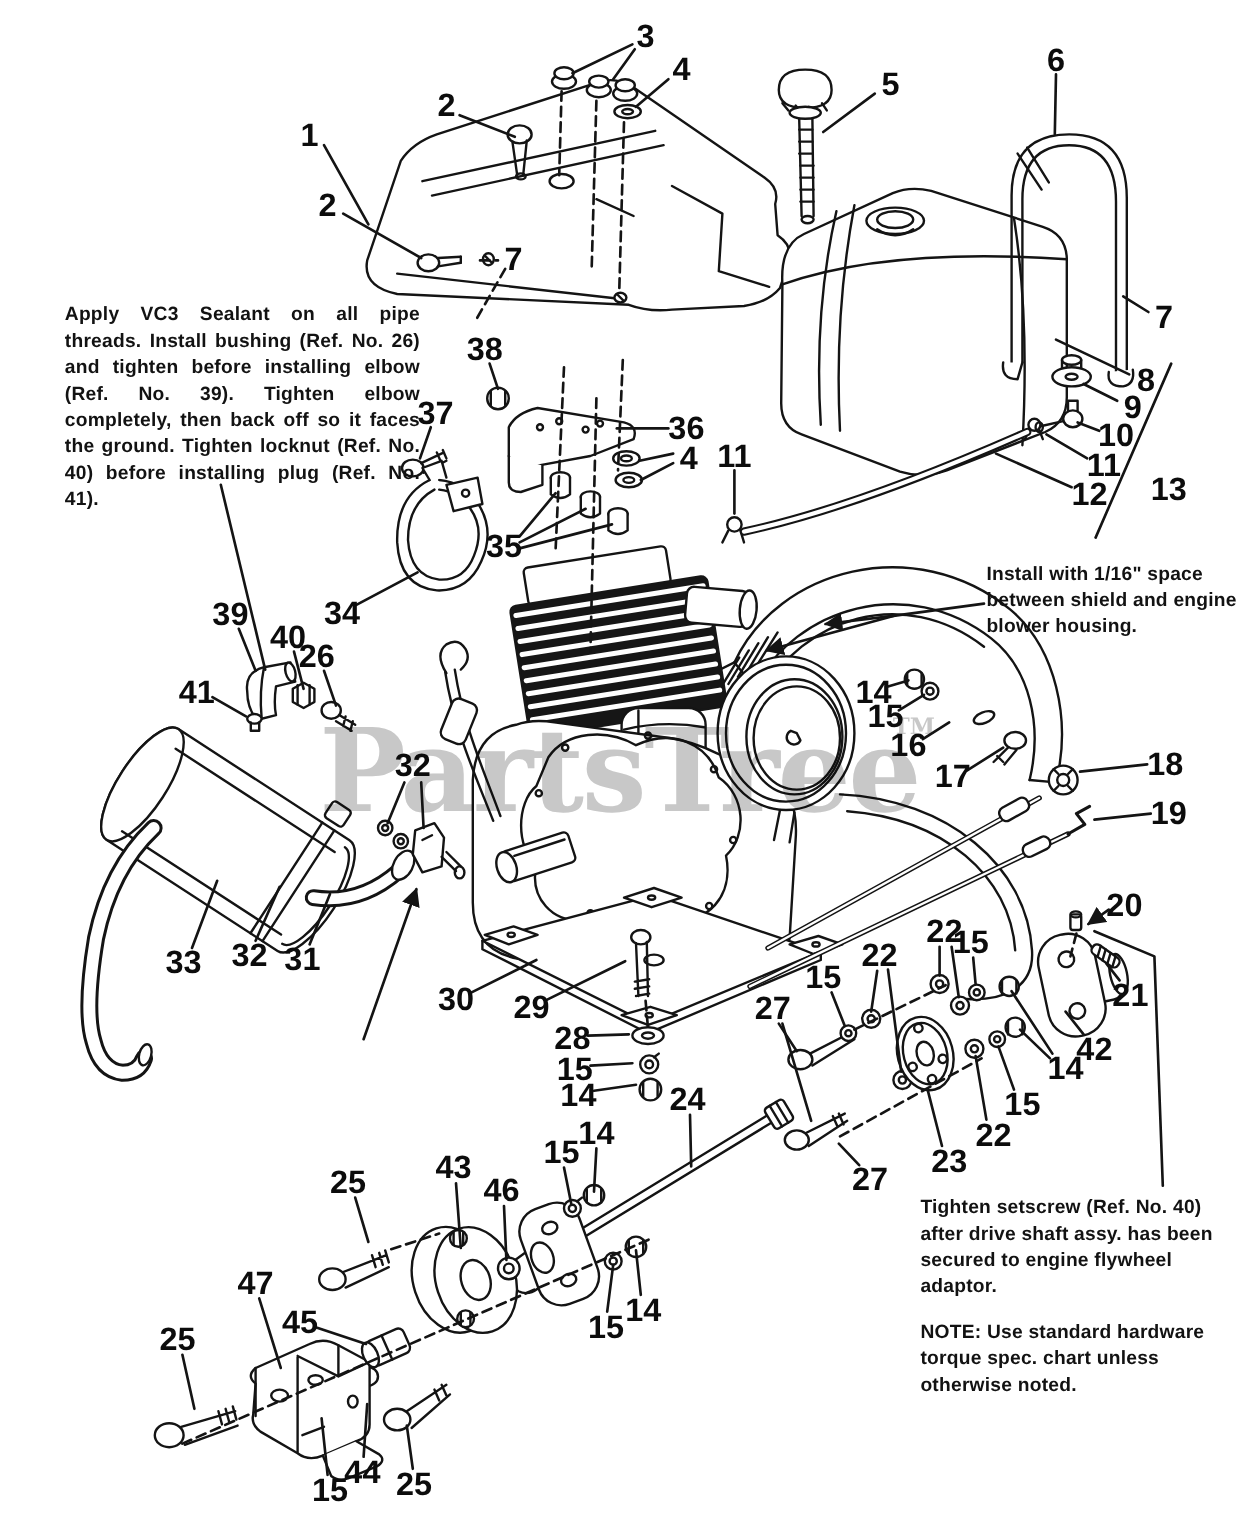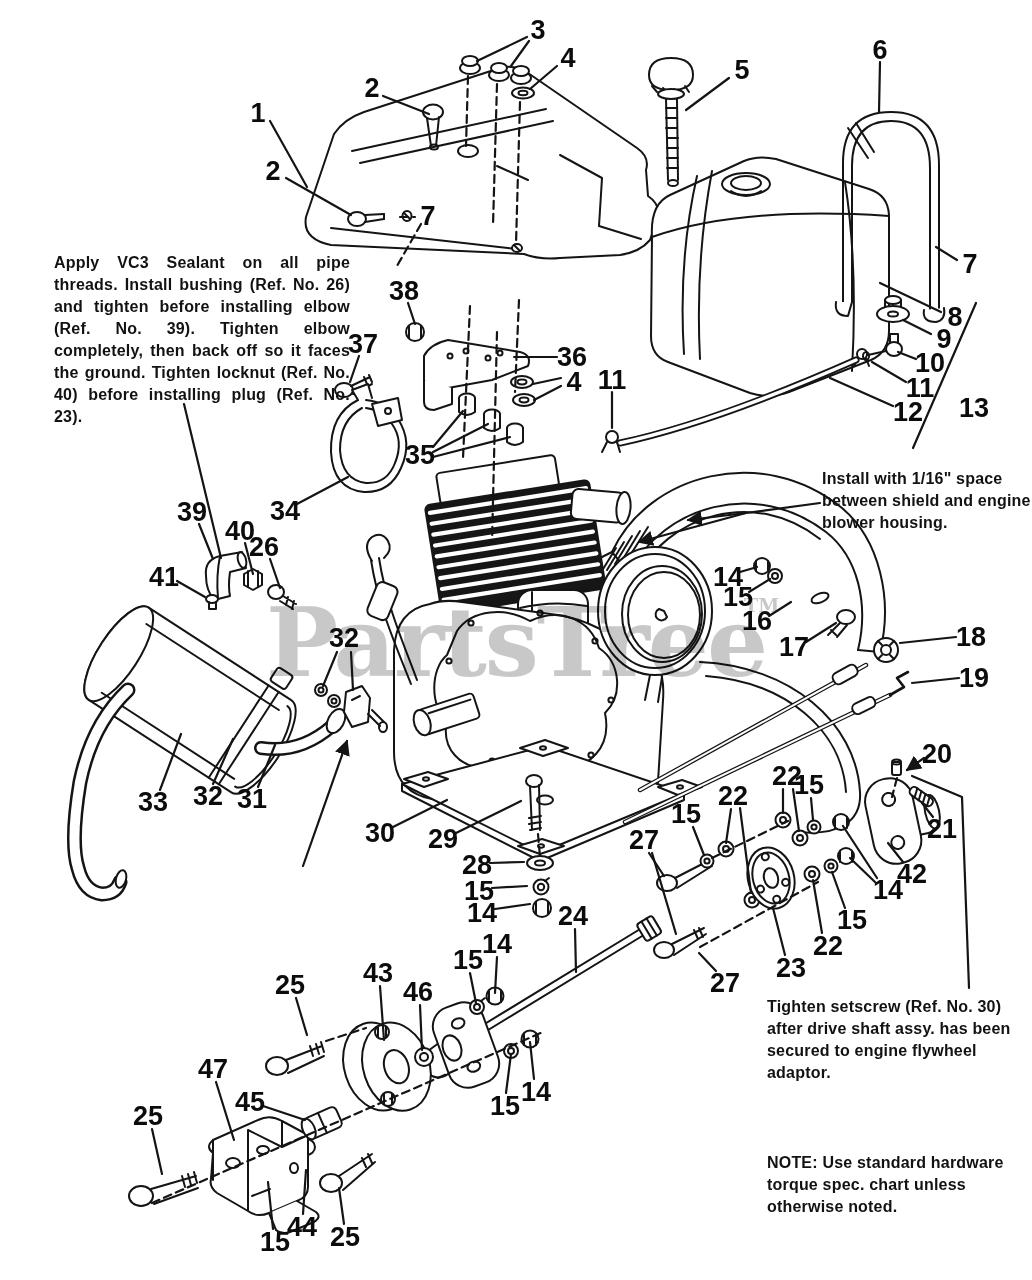--- a/index.html
+++ b/index.html
@@ -588,17 +588,17 @@
         <text x="148" y="1125" class="co" text-anchor="middle">25</text>
         <polyline points="273,1229 268,1182" class="leader"></polyline>
         <text x="275" y="1251" class="co" text-anchor="middle">15</text>
         <polyline points="303,1214 306,1170" class="leader"></polyline>
         <text x="302" y="1236" class="co" text-anchor="middle">44</text>
         <polyline points="344,1224 339,1188" class="leader"></polyline>
         <text x="345" y="1246" class="co" text-anchor="middle">25</text>
       </g>
 </svg>
 
-  <div class="note" style="left:54px;top:252px;width:296px;text-align:justify">Apply VC3 Sealant on all pipe threads. Install bushing (Ref. No. 26) and tighten before installing elbow (Ref. No. 39). Tighten elbow completely, then back off so it faces the ground. Tighten locknut (Ref. No. 40) before installing plug (Ref. No. 23).</div>
+  <div class="note" style="left:54px;top:252px;width:296px;text-align:justify">Apply VC3 Sealant on all pipe threads. Install bushing (Ref. No. 26) and tighten before installing elbow (Ref. No. 39). Tighten elbow completely, then back off so it faces the ground. Tighten locknut (Ref. No. 40) before installing plug (Ref. No. 41).</div>
   <div class="note" style="left:822px;top:468px;width:210px">Install with 1/16" space between shield and engine blower housing.</div>
-  <div class="note" style="left:767px;top:996px;width:266px">Tighten setscrew (Ref. No. 30) after drive shaft assy. has been secured to engine flywheel adaptor.</div>
-  <div class="note" style="left:767px;top:1152px;width:250px">NOTE: Use standard hardware torque spec. chart unless otherwise noted.</div>
+  <div class="note" style="left:767px;top:996px;width:266px">Tighten setscrew (Ref. No. 40) after drive shaft assy. has been secured to engine flywheel adaptor.</div>
+  <div class="note" style="left:767px;top:1100px;width:250px">NOTE: Use standard hardware torque spec. chart unless otherwise noted.</div>
 </div>
 
 </body></html>

